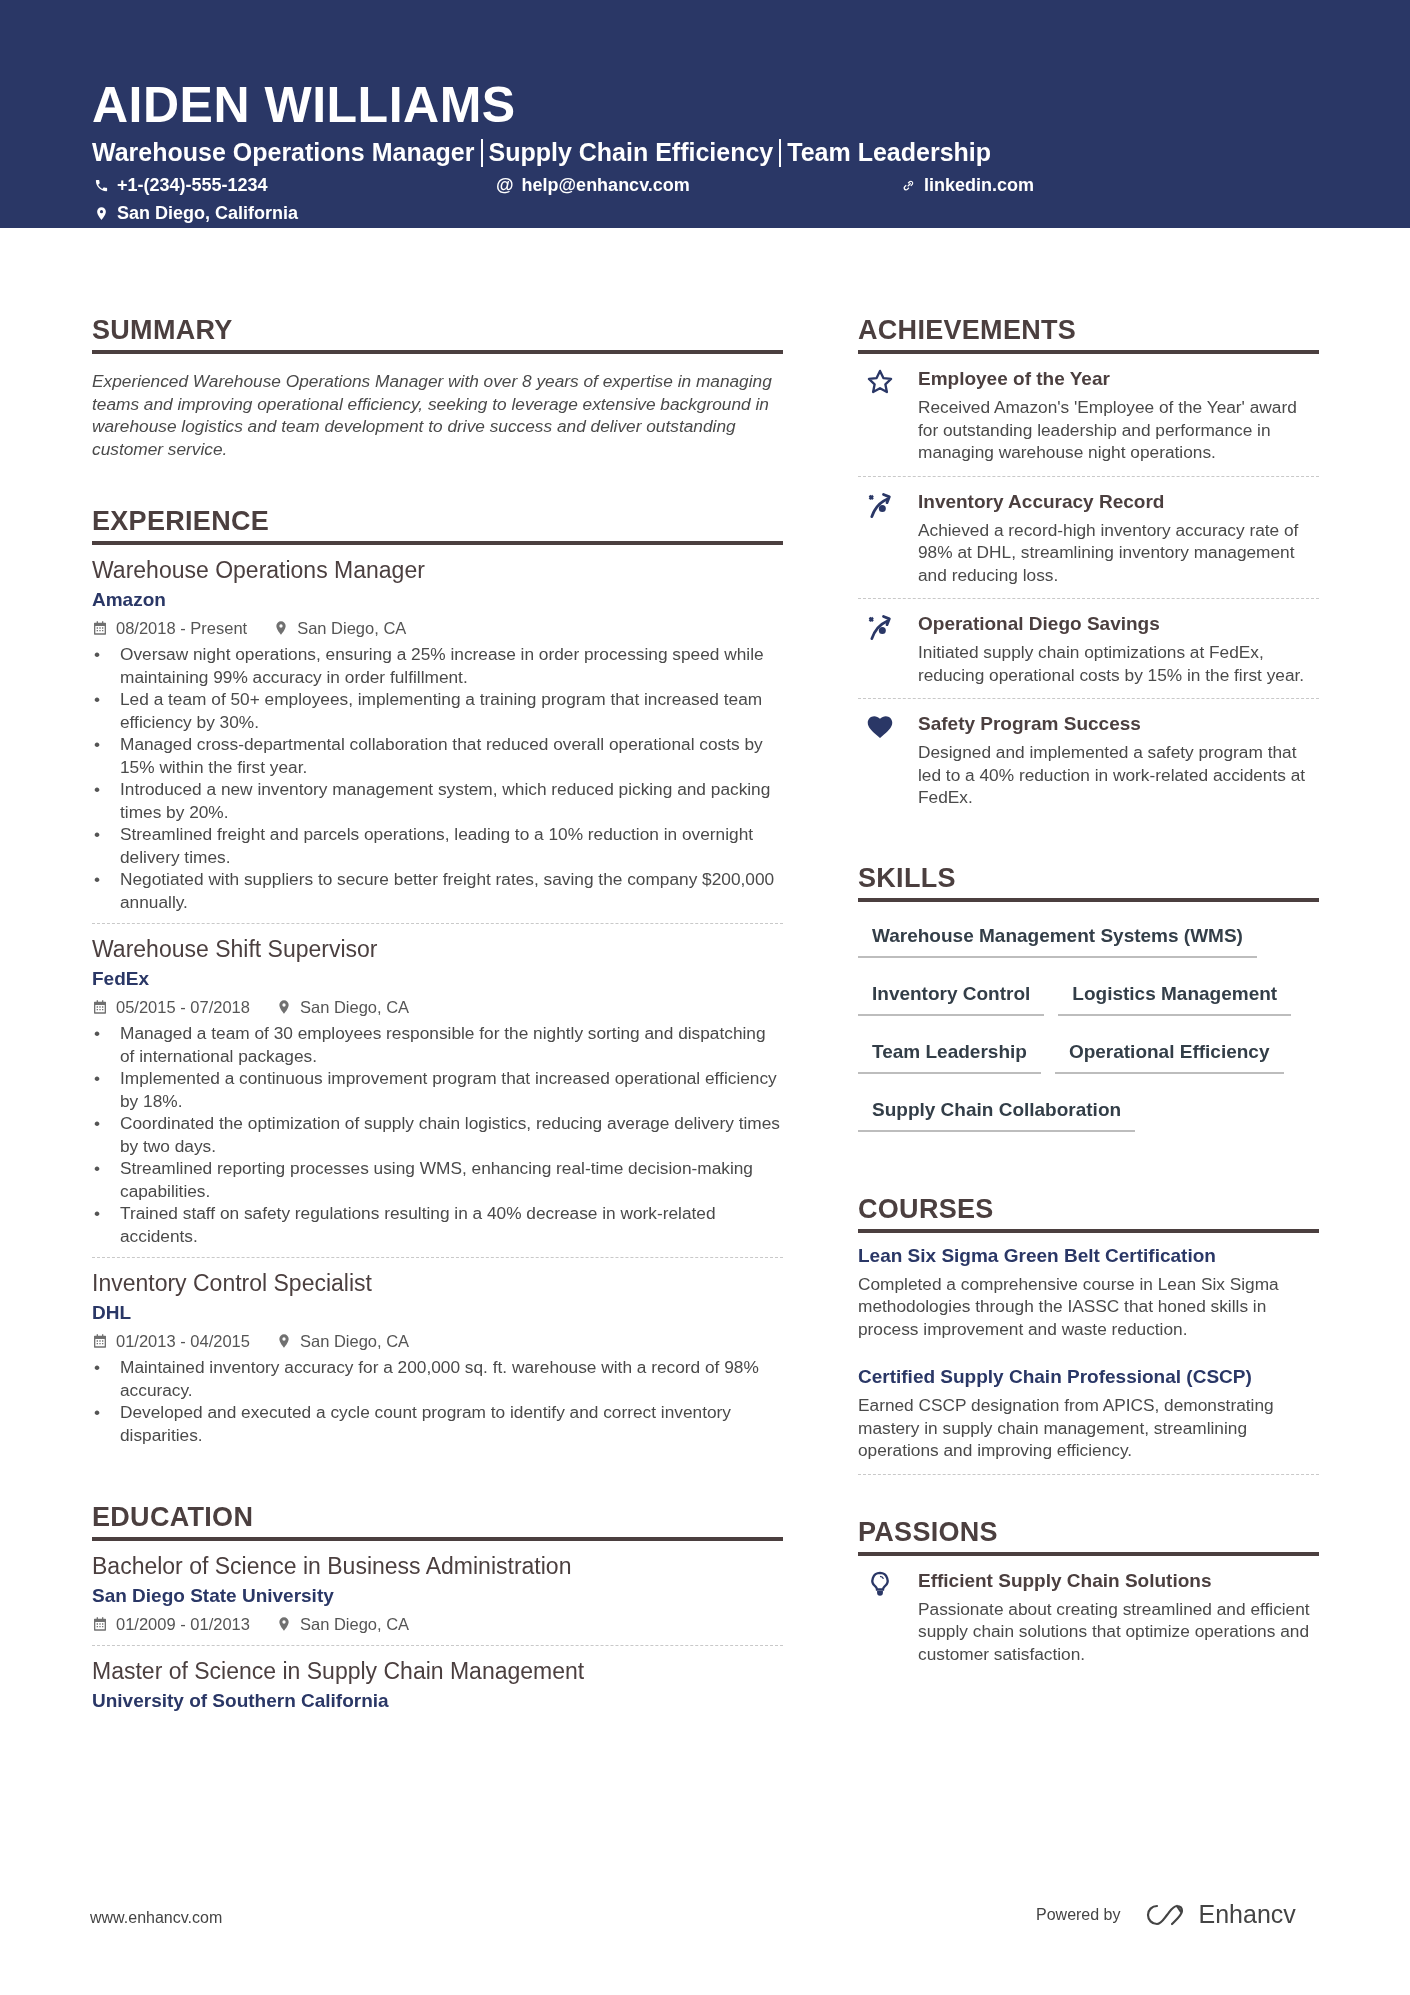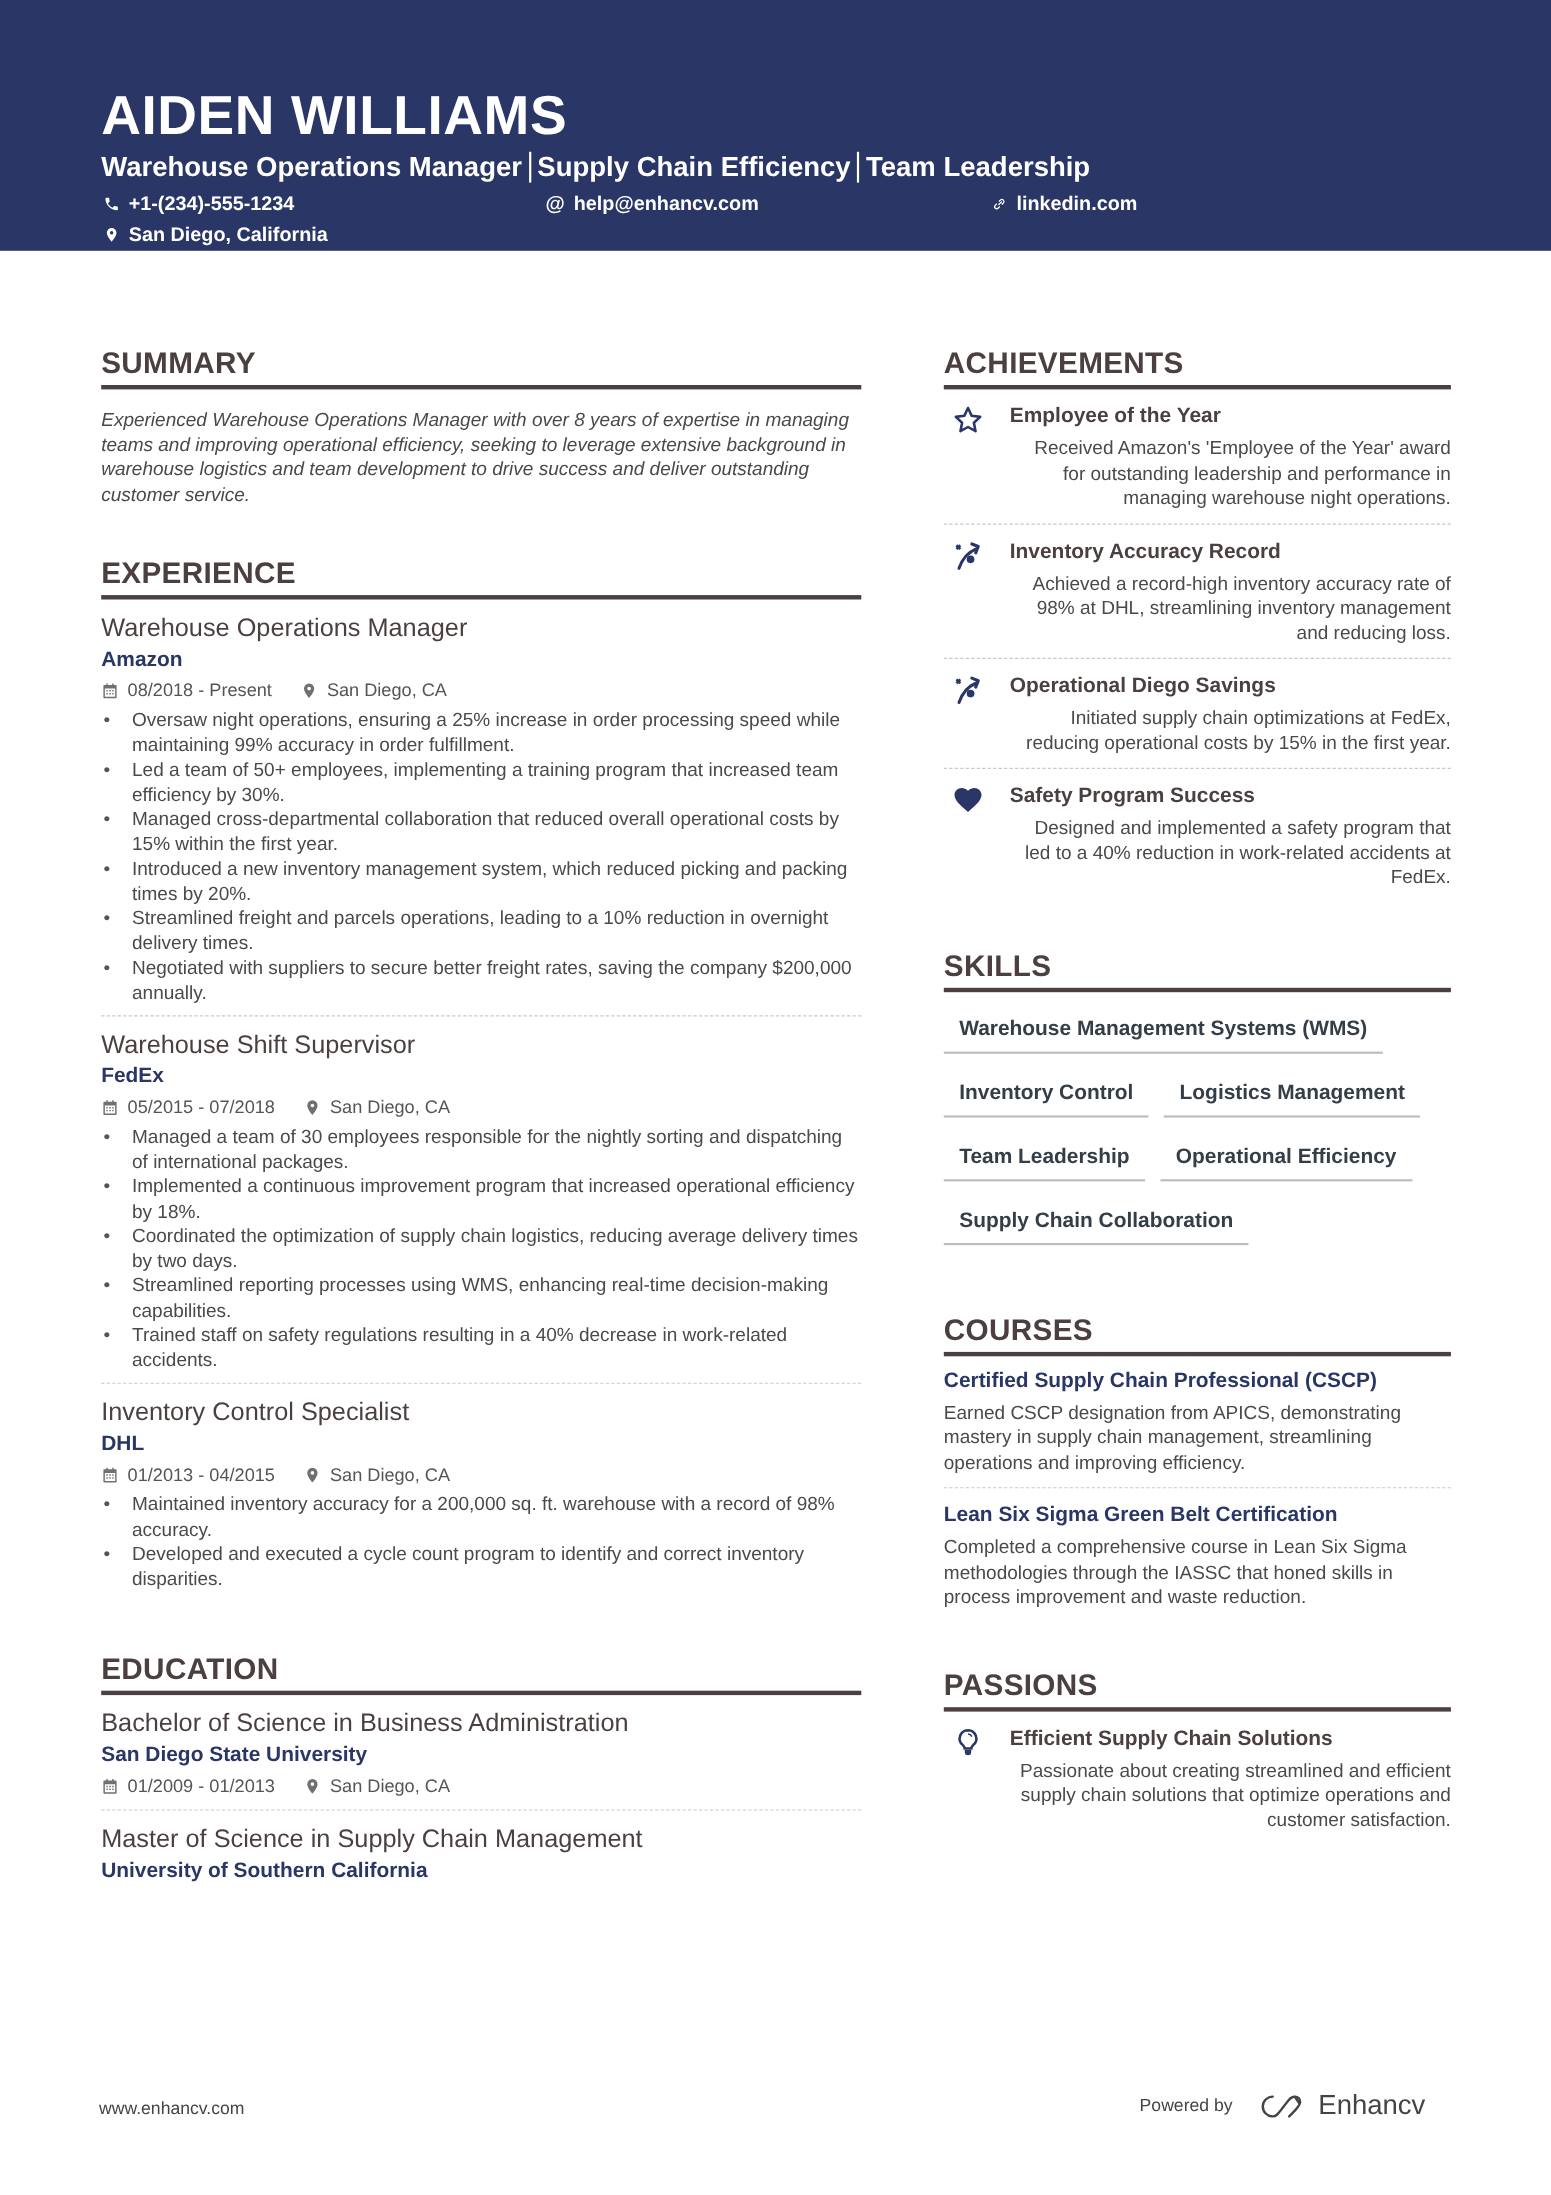--- a/index.html
+++ b/index.html
@@ -31,21 +31,21 @@
   .entry-meta svg { width: 16px; height: 16px; fill: #707070; }
   .bullets { list-style: none; margin-top: 4px; }
   .bullets li { position: relative; padding-left: 28px; font-size: 17.3px; line-height: 22.5px; color: #4a4a4a; }
   .bullets li::before { content: "•"; position: absolute; left: 2px; top: 0; color: #555; }
 
   .ach { display: flex; padding-bottom: 12px; margin-bottom: 12px; border-bottom: 1px dashed #c9c9c9; }
   .ach.last { border-bottom: none; }
   .ach-icon { width: 60px; flex: none; padding-left: 8px; padding-top: 2px; }
   .ach-icon svg { width: 28px; height: 28px; }
   .ach-title { font-size: 19px; font-weight: bold; color: #4b3f3f; line-height: 26px; }
-  .ach-desc { font-size: 17.3px; line-height: 22.5px; color: #4a4a4a; margin-top: 4px; text-align: right; }
+  .ach-desc { font-size: 17.3px; line-height: 22.5px; color: #4a4a4a; margin-top: 4px; }
 
   .skills { display: flex; flex-wrap: wrap; gap: 0 14px; }
   .skill { font-size: 19px; font-weight: bold; color: #333e48; padding: 4px 14px 8px; border-bottom: 2px solid #bdbdbd; margin-bottom: 20px; line-height: 24px; }
 
   .course { padding-bottom: 12px; margin-bottom: 12px; border-bottom: 1px dashed #c9c9c9; }
   .course.last { border-bottom: none; }
   .course-title { font-size: 19px; font-weight: bold; color: #2a3766; line-height: 26px; }
   .course-desc { font-size: 17.3px; line-height: 22.5px; color: #4a4a4a; margin-top: 4px; }
 
   .footer-left { position: absolute; left: 90px; top: 1909px; font-size: 16px; color: #444; }
@@ -275,27 +275,27 @@
       <div class="skill">Logistics Management</div>
       <div class="skill">Team Leadership</div>
       <div class="skill">Operational Efficiency</div>
       <div class="skill">Supply Chain Collaboration</div>
     </div>
   </div>
 
   <div class="section" style="margin-top:34px;">
     <div class="section-title">COURSES</div>
     <div class="section-rule" style="margin-bottom:10px;"></div>
+    <div class="course last">
+      <div class="course-title">Lean Six Sigma Green Belt Certification</div>
+      <div class="course-desc">Completed a comprehensive course in Lean Six Sigma methodologies through the IASSC that honed skills in process improvement and waste reduction.</div>
+    </div>
     <div class="course">
       <div class="course-title">Certified Supply Chain Professional (CSCP)</div>
       <div class="course-desc">Earned CSCP designation from APICS, demonstrating mastery in supply chain management, streamlining operations and improving efficiency.</div>
-    </div>
-    <div class="course last">
-      <div class="course-title">Lean Six Sigma Green Belt Certification</div>
-      <div class="course-desc">Completed a comprehensive course in Lean Six Sigma methodologies through the IASSC that honed skills in process improvement and waste reduction.</div>
     </div>
   </div>
 
   <div class="section" style="margin-top:34px;">
     <div class="section-title">PASSIONS</div>
     <div class="section-rule" style="margin-bottom:12px;"></div>
     <div class="ach last">
       <div class="ach-icon">
         <svg viewBox="0 0 24 24">
             <path d="M12 2.5a6.5 6.5 0 0 0-4 11.6c.8.7 1.3 1.6 1.4 2.6h5.2c.1-1 .6-1.9 1.4-2.6a6.5 6.5 0 0 0-4-11.6z" fill="none" stroke="#2a3766" stroke-width="2"></path>

